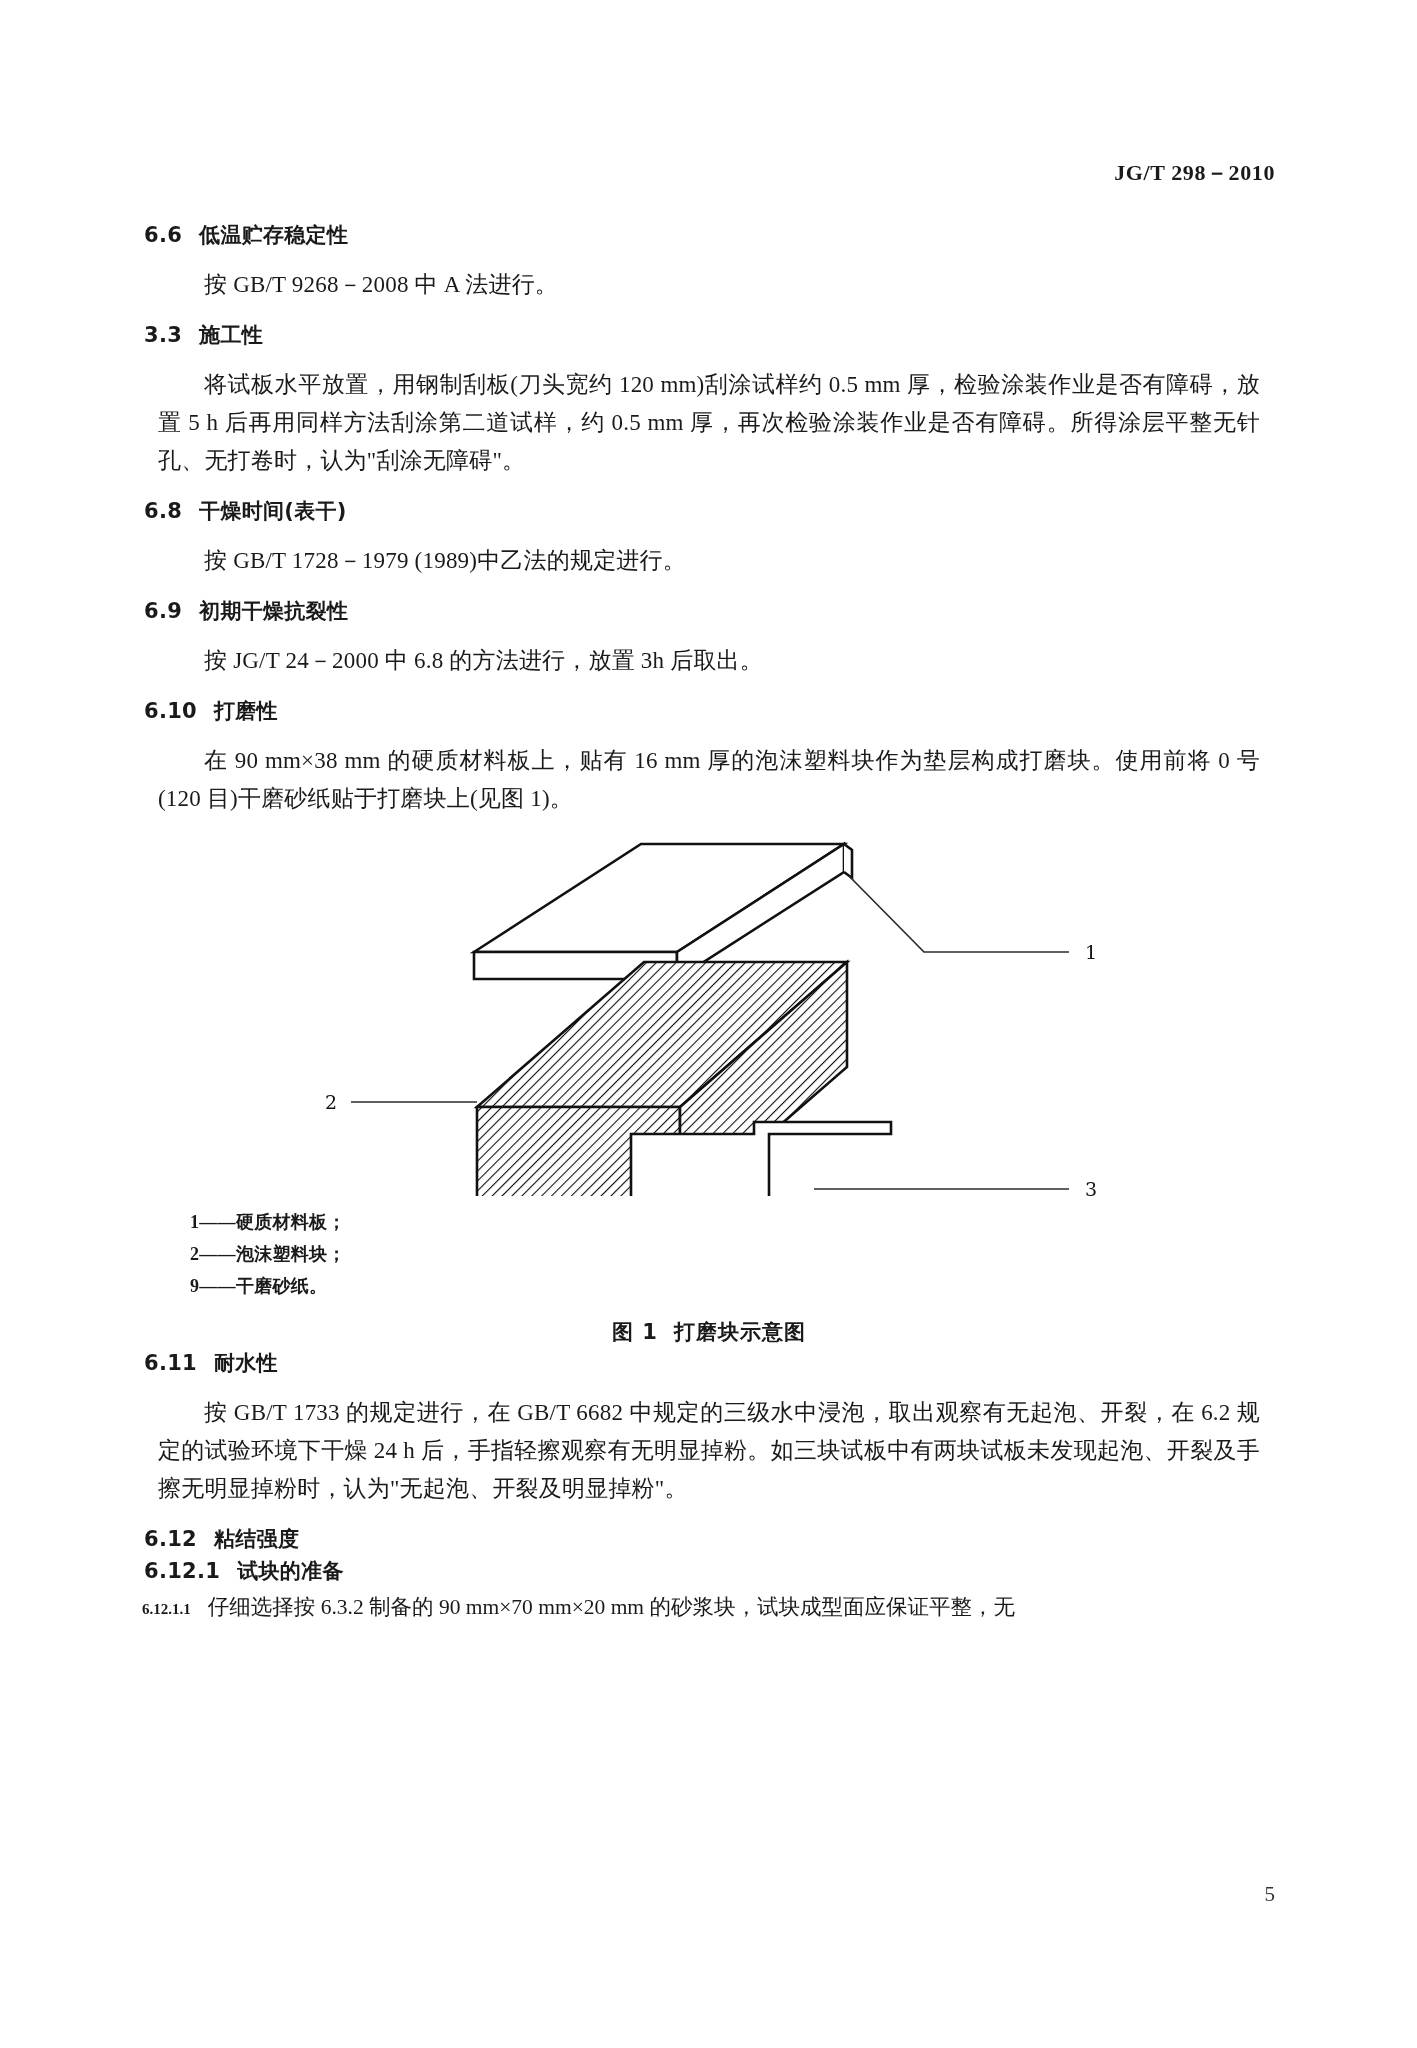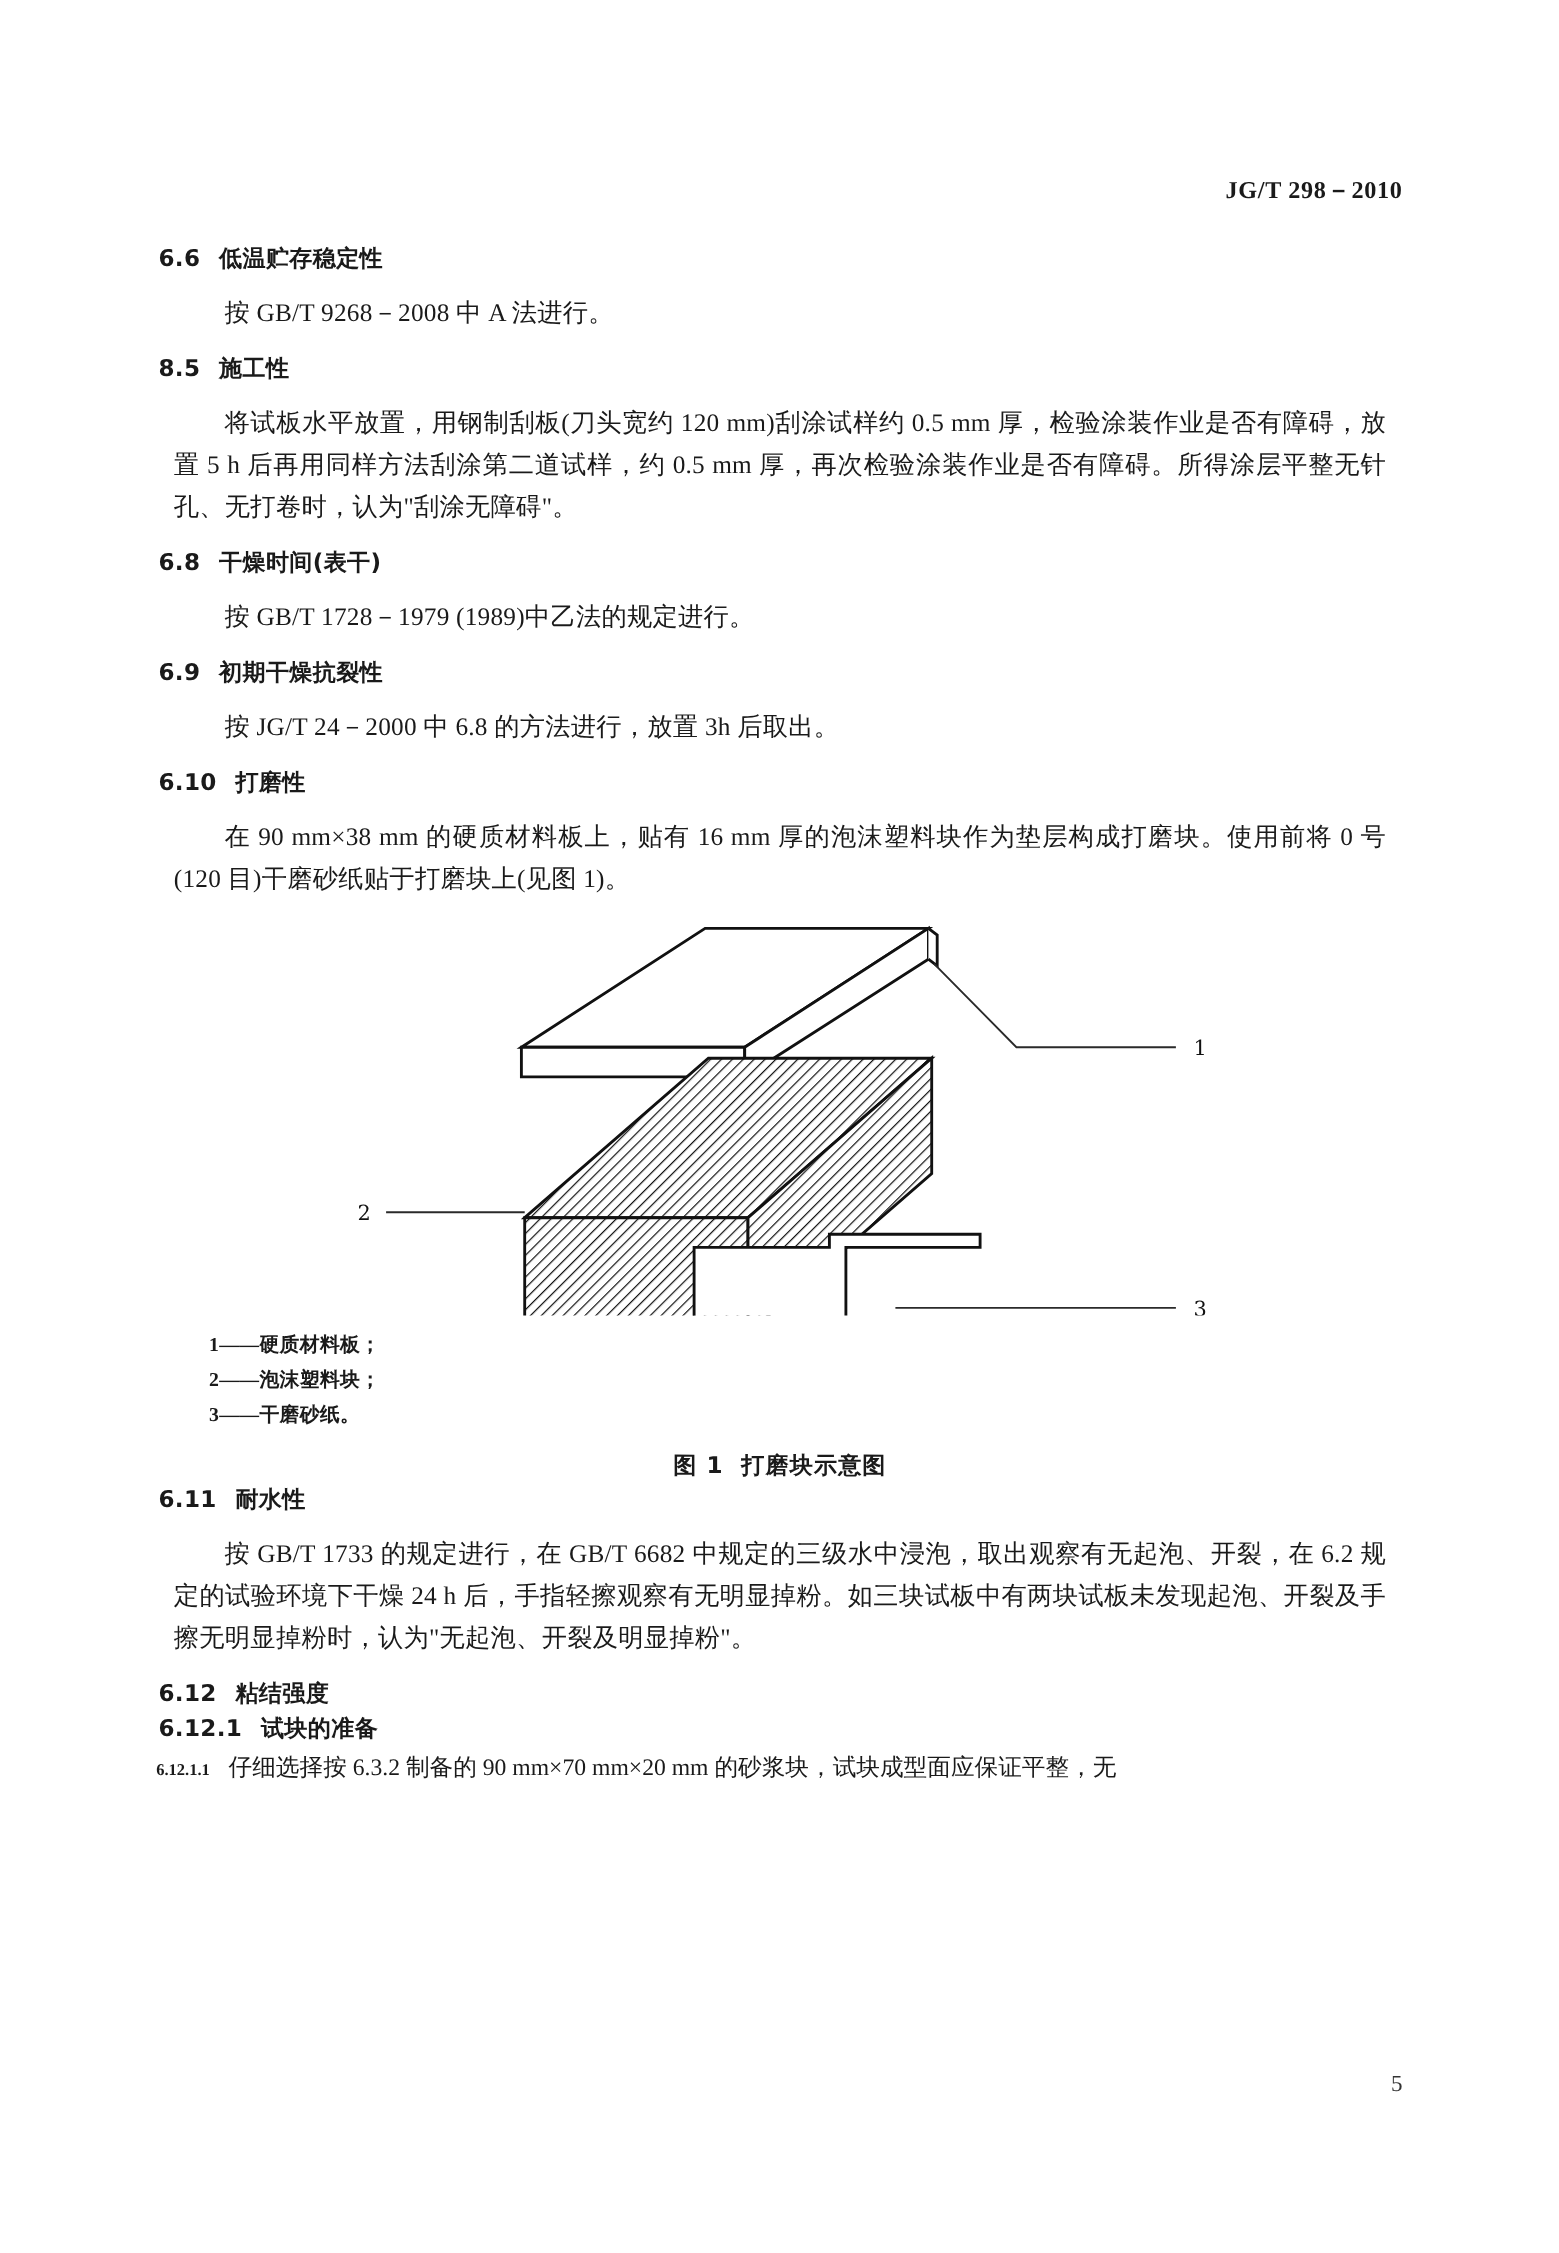--- a/index.html
+++ b/index.html
@@ -144,21 +144,21 @@
 
   <div class="header">
     <div class="header-code">JG/T 298－2010</div>
   </div>
 
   <div class="content">
 
     <h2 class="sec"><span class="sec-num">6.6</span><span class="sec-gap"></span><span>低温贮存稳定性</span></h2>
     <p class="para indent sp-para-before">按 GB/T 9268－2008 中 A 法进行。</p>
 
-    <h2 class="sec sp-h2-before"><span class="sec-num">8.5</span><span class="sec-gap"></span><span>施工性</span></h2>
+    <h2 class="sec sp-h2-before"><span class="sec-num">3.3</span><span class="sec-gap"></span><span>施工性</span></h2>
     <p class="para indent sp-para-before">将试板水平放置，用钢制刮板(刀头宽约 120 mm)刮涂试样约 0.5 mm 厚，检验涂装作业是否有障碍，放置 5 h 后再用同样方法刮涂第二道试样，约 0.5 mm 厚，再次检验涂装作业是否有障碍。所得涂层平整无针孔、无打卷时，认为"刮涂无障碍"。</p>
 
     <h2 class="sec sp-h2-before"><span class="sec-num">6.8</span><span class="sec-gap"></span><span>干燥时间(表干)</span></h2>
     <p class="para indent sp-para-before">按 GB/T 1728－1979 (1989)中乙法的规定进行。</p>
 
     <h2 class="sec sp-h2-before"><span class="sec-num">6.9</span><span class="sec-gap"></span><span>初期干燥抗裂性</span></h2>
     <p class="para indent sp-para-before">按 JG/T 24－2000 中 6.8 的方法进行，放置 3h 后取出。</p>
 
     <h2 class="sec sp-h2-before"><span class="sec-num">6.10</span><span class="sec-gap"></span><span>打磨性</span></h2>
     <p class="para indent sp-para-before">在 90 mm×38 mm 的硬质材料板上，贴有 16 mm 厚的泡沫塑料块作为垫层构成打磨块。使用前将 0 号(120 目)干磨砂纸贴于打磨块上(见图 1)。</p>
@@ -200,21 +200,21 @@
 
         <text x="786" y="125" font-family="DejaVu Serif, Liberation Serif, serif" font-size="19" fill="#111111">1</text>
         <text x="26" y="275" font-family="DejaVu Serif, Liberation Serif, serif" font-size="19" fill="#111111">2</text>
         <text x="786" y="362" font-family="DejaVu Serif, Liberation Serif, serif" font-size="19" fill="#111111">3</text>
       </svg>
     </div>
 
     <div class="fig-key">
       <div class="fig-key-line">1——硬质材料板；</div>
       <div class="fig-key-line">2——泡沫塑料块；</div>
-      <div class="fig-key-line">3——干磨砂纸。</div>
+      <div class="fig-key-line">9——干磨砂纸。</div>
     </div>
 
     <div class="fig-caption"><span>图 1</span><span class="cap-gap"></span><span>打磨块示意图</span></div>
 
 
     <h2 class="sec sp-h2-before"><span class="sec-num">6.11</span><span class="sec-gap"></span><span>耐水性</span></h2>
     <p class="para indent sp-para-before">按 GB/T 1733 的规定进行，在 GB/T 6682 中规定的三级水中浸泡，取出观察有无起泡、开裂，在 6.2 规定的试验环境下干燥 24 h 后，手指轻擦观察有无明显掉粉。如三块试板中有两块试板未发现起泡、开裂及手擦无明显掉粉时，认为"无起泡、开裂及明显掉粉"。</p>
 
     <h2 class="sec sp-h2-before"><span class="sec-num">6.12</span><span class="sec-gap"></span><span>粘结强度</span></h2>
 

